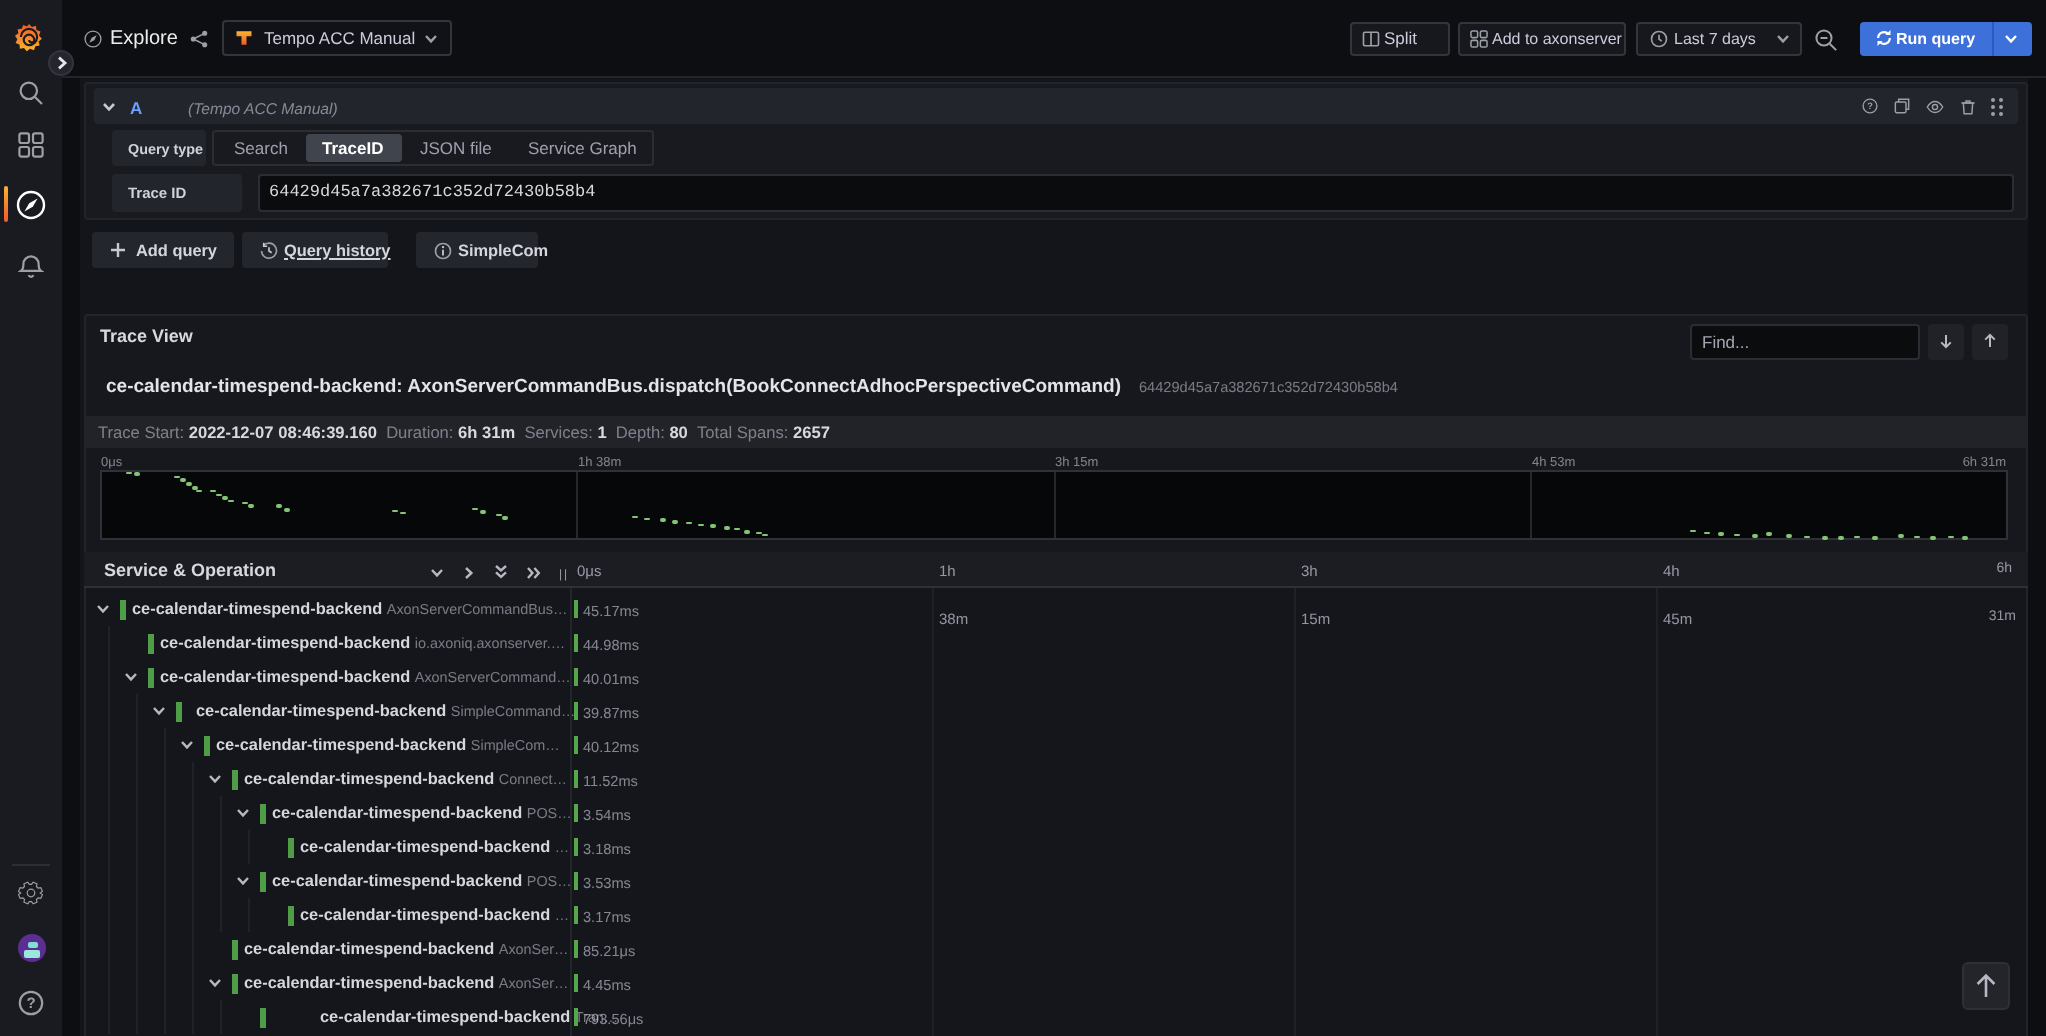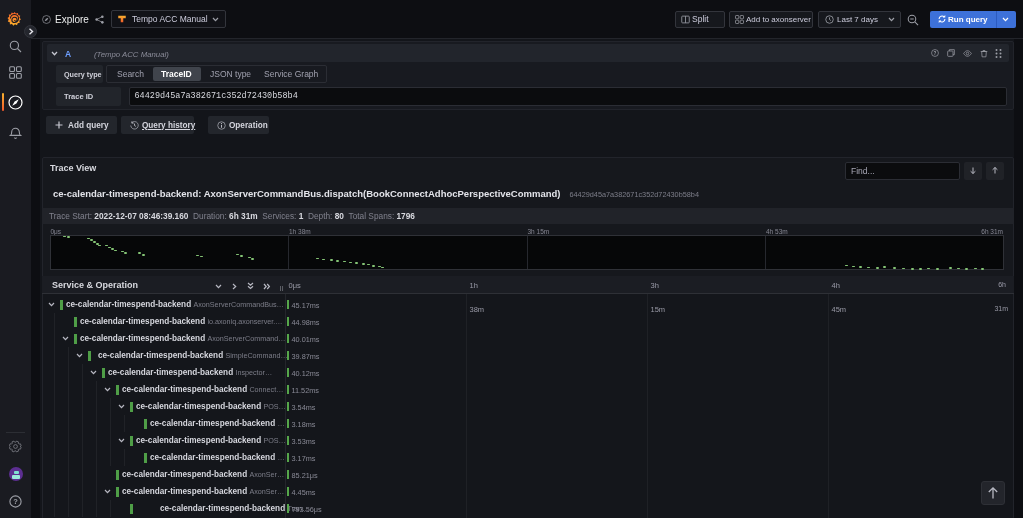--- a/index.html
+++ b/index.html
@@ -186,21 +186,21 @@
     <circle cx="1.5" cy="8" r="1" fill="#9d9fa7"></circle>
       <circle cx="5.5" cy="8" r="1" fill="#9d9fa7"></circle>
   </svg>
 
   <div class="abs" style="left:56px;top:64.5px;width:47px;height:18.5px;background:#22252b;border-radius:2px;"></div>
   <div class="abs" style="left:64px;top:69.5px;font-size:7.2px;font-weight:bold;color:#d0d1da;">Query type</div>
   <div class="abs" style="left:106px;top:64.5px;width:221px;height:18.5px;border:1px solid #2b2d34;border-radius:2px;"></div>
   <div class="abs" style="left:117px;top:68.5px;font-size:8.5px;color:rgba(204,204,220,.75);">Search</div>
   <div class="abs" style="left:152.5px;top:66.5px;width:48px;height:14.5px;background:#40444c;border-radius:2px;"></div>
   <div class="abs" style="left:161px;top:68.5px;font-size:8.5px;font-weight:bold;color:#fff;">TraceID</div>
-  <div class="abs" style="left:210px;top:68.5px;font-size:8.5px;color:rgba(204,204,220,.75);">JSON type</div>
+  <div class="abs" style="left:210px;top:68.5px;font-size:8.5px;color:rgba(204,204,220,.75);">JSON file</div>
   <div class="abs" style="left:264px;top:68.5px;font-size:8.5px;color:rgba(204,204,220,.75);">Service Graph</div>
 
   <div class="abs" style="left:56px;top:87px;width:65px;height:18.5px;background:#22252b;border-radius:2px;"></div>
   <div class="abs" style="left:64px;top:91.5px;font-size:7.5px;font-weight:bold;color:#d0d1da;">Trace ID</div>
   <div class="abs" style="left:129px;top:87px;width:878px;height:18.5px;background:#0b0c0e;border:1px solid #2b2d34;border-radius:2px;"></div>
   <div class="abs" style="left:134.5px;top:91px;font-size:8.5px;font-family:'Liberation Mono',monospace;color:#d8d9df;">64429d45a7a382671c352d72430b58b4</div>
 </div>
 
 <div id="btn-row">
   <div class="abs" style="left:46px;top:116px;width:71px;height:18px;background:#23262c;border-radius:2px;"></div>
@@ -214,42 +214,42 @@
     <path d="M2.5 0.5v2.3h2.3" fill="none" stroke="#c7c8d1" stroke-width="1.1"></path>
     <path d="M6 3.5V6l1.8 1.2" stroke="#c7c8d1" stroke-width="1.1" fill="none"></path>
   </svg>
   <div class="abs" style="left:142px;top:120.5px;font-size:8.2px;font-weight:bold;color:#d5d6de;text-decoration:underline;">Query history</div>
   <div class="abs" style="left:208px;top:116px;width:61px;height:18px;background:#23262c;border-radius:2px;"></div>
   <svg class="abs" style="left:217px;top:120.5px;" width="9" height="9" viewBox="0 0 12 12">
     <circle cx="6" cy="6" r="5" class="ic" stroke="#c7c8d1"></circle>
       <path d="M6 5.2V9" stroke="#c7c8d1" stroke-width="1.2"></path>
       <circle cx="6" cy="3.4" r="0.8" fill="#c7c8d1"></circle>
   </svg>
-  <div class="abs" style="left:229px;top:120.5px;font-size:8.2px;font-weight:bold;color:#d5d6de;">Operation</div>
+  <div class="abs" style="left:229px;top:120.5px;font-size:8.2px;font-weight:bold;color:#d5d6de;">SimpleCom</div>
 </div>
 
 <div id="trace-panel">
   <div class="abs" style="left:42px;top:157px;width:972px;height:361px;background:#16181d;border:1px solid #22242b;border-radius:2px 2px 0 0;"></div>
   <div class="abs" style="left:50px;top:163px;font-size:9px;font-weight:bold;color:#d8d9df;">Trace View</div>
 
   <div class="abs" style="left:845px;top:162px;width:115px;height:18px;background:#0b0c0e;border:1px solid #2b2d34;border-radius:2px;"></div>
   <div class="abs" style="left:851px;top:166px;font-size:8.5px;color:rgba(204,204,220,.8);">Find...</div>
   <div class="abs" style="left:963.5px;top:162px;width:18px;height:18px;background:#202227;border-radius:2px;"></div>
   <svg class="abs" style="left:968.5px;top:166px;" width="8" height="9" viewBox="0 0 8 9">
       <path d="M4 1.5v6M1.6 5.2 4 7.5 6.4 5.2" stroke="#b7b8c2" stroke-width="1" fill="none"></path>
     </svg>
   <div class="abs" style="left:985.5px;top:162px;width:18px;height:18px;background:#202227;border-radius:2px;"></div>
   <svg class="abs" style="left:990.5px;top:166px;" width="8" height="9" viewBox="0 0 8 9">
       <path d="M4 7.5v-6M1.6 3.8 4 1.5 6.4 3.8" stroke="#b7b8c2" stroke-width="1" fill="none"></path>
     </svg>
 
   <div class="abs" style="left:53px;top:188px;font-size:9.5px;font-weight:bold;color:#e3e4ea;white-space:nowrap;">ce-calendar-timespend-backend: AxonServerCommandBus.dispatch(BookConnectAdhocPerspectiveCommand)<span style="font-weight:normal;font-size:7.3px;color:rgba(204,204,220,.55);margin-left:9px;">64429d45a7a382671c352d72430b58b4</span></div>
 
   <div class="abs" style="left:42px;top:208px;width:972px;height:16px;background:#212329;"></div>
-  <div class="abs" style="left:49px;top:211px;font-size:8.3px;color:rgba(204,204,220,.55);white-space:nowrap;">Trace Start: <b style="color:#d8d9df;">2022-12-07 08:46:39.160</b> &nbsp;Duration: <b style="color:#d8d9df;">6h 31m</b> &nbsp;Services: <b style="color:#d8d9df;">1</b> &nbsp;Depth: <b style="color:#d8d9df;">80</b> &nbsp;Total Spans: <b style="color:#d8d9df;">1796</b></div>
+  <div class="abs" style="left:49px;top:211px;font-size:8.3px;color:rgba(204,204,220,.55);white-space:nowrap;">Trace Start: <b style="color:#d8d9df;">2022-12-07 08:46:39.160</b> &nbsp;Duration: <b style="color:#d8d9df;">6h 31m</b> &nbsp;Services: <b style="color:#d8d9df;">1</b> &nbsp;Depth: <b style="color:#d8d9df;">80</b> &nbsp;Total Spans: <b style="color:#d8d9df;">2657</b></div>
 
   <div class="abs" style="left:50.5px;top:228px;font-size:6.5px;color:rgba(204,204,220,.6);">0μs</div>
   <div class="abs" style="left:289px;top:228px;font-size:6.5px;color:rgba(204,204,220,.6);">1h 38m</div>
   <div class="abs" style="left:527.5px;top:228px;font-size:6.5px;color:rgba(204,204,220,.6);">3h 15m</div>
   <div class="abs" style="left:766px;top:228px;font-size:6.5px;color:rgba(204,204,220,.6);">4h 53m</div>
   <div class="abs" style="left:973px;top:228px;width:30px;text-align:right;font-size:6.5px;color:rgba(204,204,220,.6);">6h 31m</div>
 
   <div class="abs" style="left:49.5px;top:235px;width:954px;height:35px;background:#060708;border:1px solid #2f3137;"></div>
   <div class="abs" style="left:288px;top:236px;width:1px;height:33px;background:#26282e;"></div>
   <div class="abs" style="left:526.5px;top:236px;width:1px;height:33px;background:#26282e;"></div>
@@ -368,21 +368,21 @@
 <div class="abs" style="left:98px;top:350.9px;font-size:8.2px;white-space:nowrap;"><b style="color:#d6d7de;">ce-calendar-timespend-backend</b> <span style="font-size:7.2px;color:rgba(204,204,220,.55);">SimpleCommand…</span></div>
 <div class="abs" style="left:287px;top:351.0px;width:2.2px;height:9px;background:#56a64b;"></div>
 <div class="abs" style="left:291.5px;top:351.6px;font-size:7.3px;color:rgba(204,204,220,.62);">39.87ms</div>
 <div class="abs" style="left:53.5px;top:364px;width:1px;height:17px;background:rgba(255,255,255,.055);"></div>
 <div class="abs" style="left:67.5px;top:364px;width:1px;height:17px;background:rgba(255,255,255,.055);"></div>
 <div class="abs" style="left:81.5px;top:364px;width:1px;height:17px;background:rgba(255,255,255,.055);"></div>
 <svg class="abs" style="left:90px;top:370.0px;" width="7" height="5" viewBox="0 0 7 5">
         <path d="M1 1 3.5 3.7 6 1" stroke="#b7b8c2" stroke-width="1.2" fill="none"></path>
       </svg>
 <div class="abs" style="left:102px;top:367.5px;width:3px;height:10px;background:#4f9e47;"></div>
-<div class="abs" style="left:108px;top:367.9px;font-size:8.2px;white-space:nowrap;"><b style="color:#d6d7de;">ce-calendar-timespend-backend</b> <span style="font-size:7.2px;color:rgba(204,204,220,.55);">Inspector…</span></div>
+<div class="abs" style="left:108px;top:367.9px;font-size:8.2px;white-space:nowrap;"><b style="color:#d6d7de;">ce-calendar-timespend-backend</b> <span style="font-size:7.2px;color:rgba(204,204,220,.55);">SimpleCom…</span></div>
 <div class="abs" style="left:287px;top:368.0px;width:2.2px;height:9px;background:#56a64b;"></div>
 <div class="abs" style="left:291.5px;top:368.6px;font-size:7.3px;color:rgba(204,204,220,.62);">40.12ms</div>
 <div class="abs" style="left:53.5px;top:381px;width:1px;height:17px;background:rgba(255,255,255,.055);"></div>
 <div class="abs" style="left:67.5px;top:381px;width:1px;height:17px;background:rgba(255,255,255,.055);"></div>
 <div class="abs" style="left:81.5px;top:381px;width:1px;height:17px;background:rgba(255,255,255,.055);"></div>
 <div class="abs" style="left:95.5px;top:381px;width:1px;height:17px;background:rgba(255,255,255,.055);"></div>
 <svg class="abs" style="left:104px;top:387.0px;" width="7" height="5" viewBox="0 0 7 5">
         <path d="M1 1 3.5 3.7 6 1" stroke="#b7b8c2" stroke-width="1.2" fill="none"></path>
       </svg>
 <div class="abs" style="left:116px;top:384.5px;width:3px;height:10px;background:#4f9e47;"></div>

